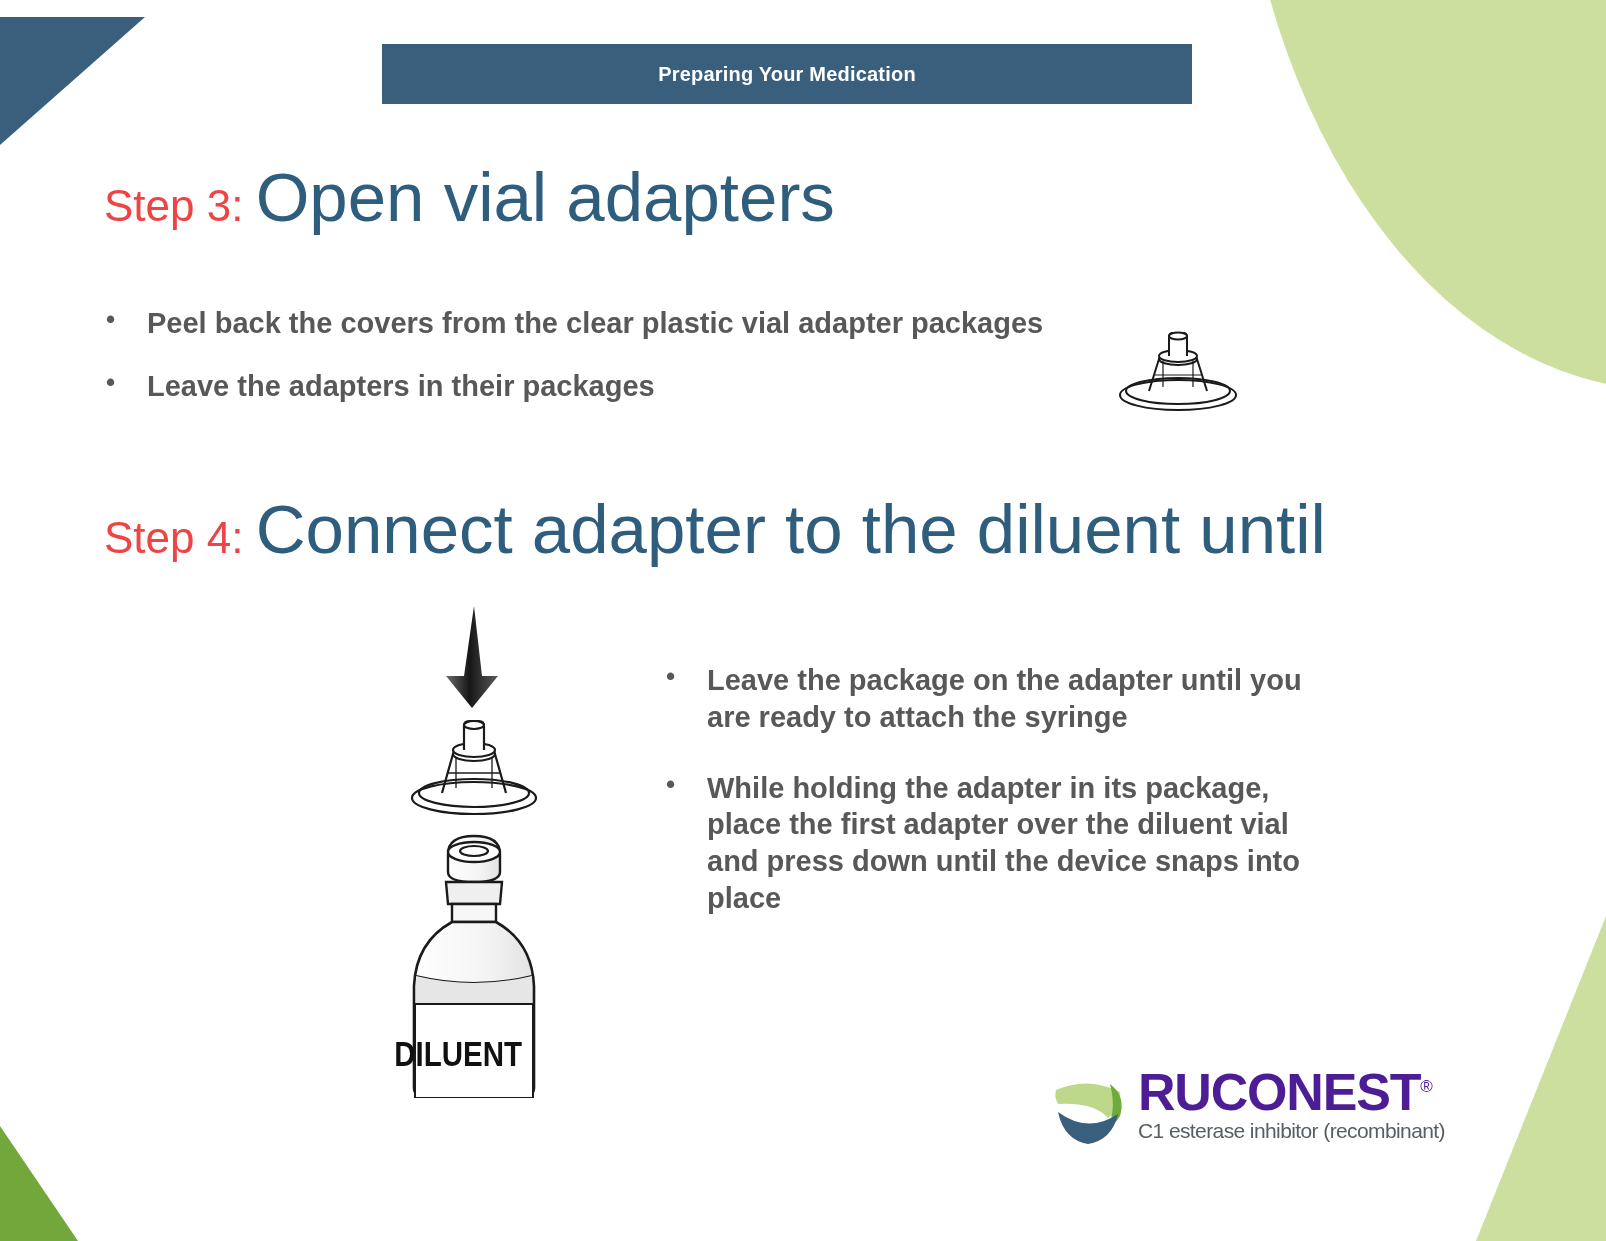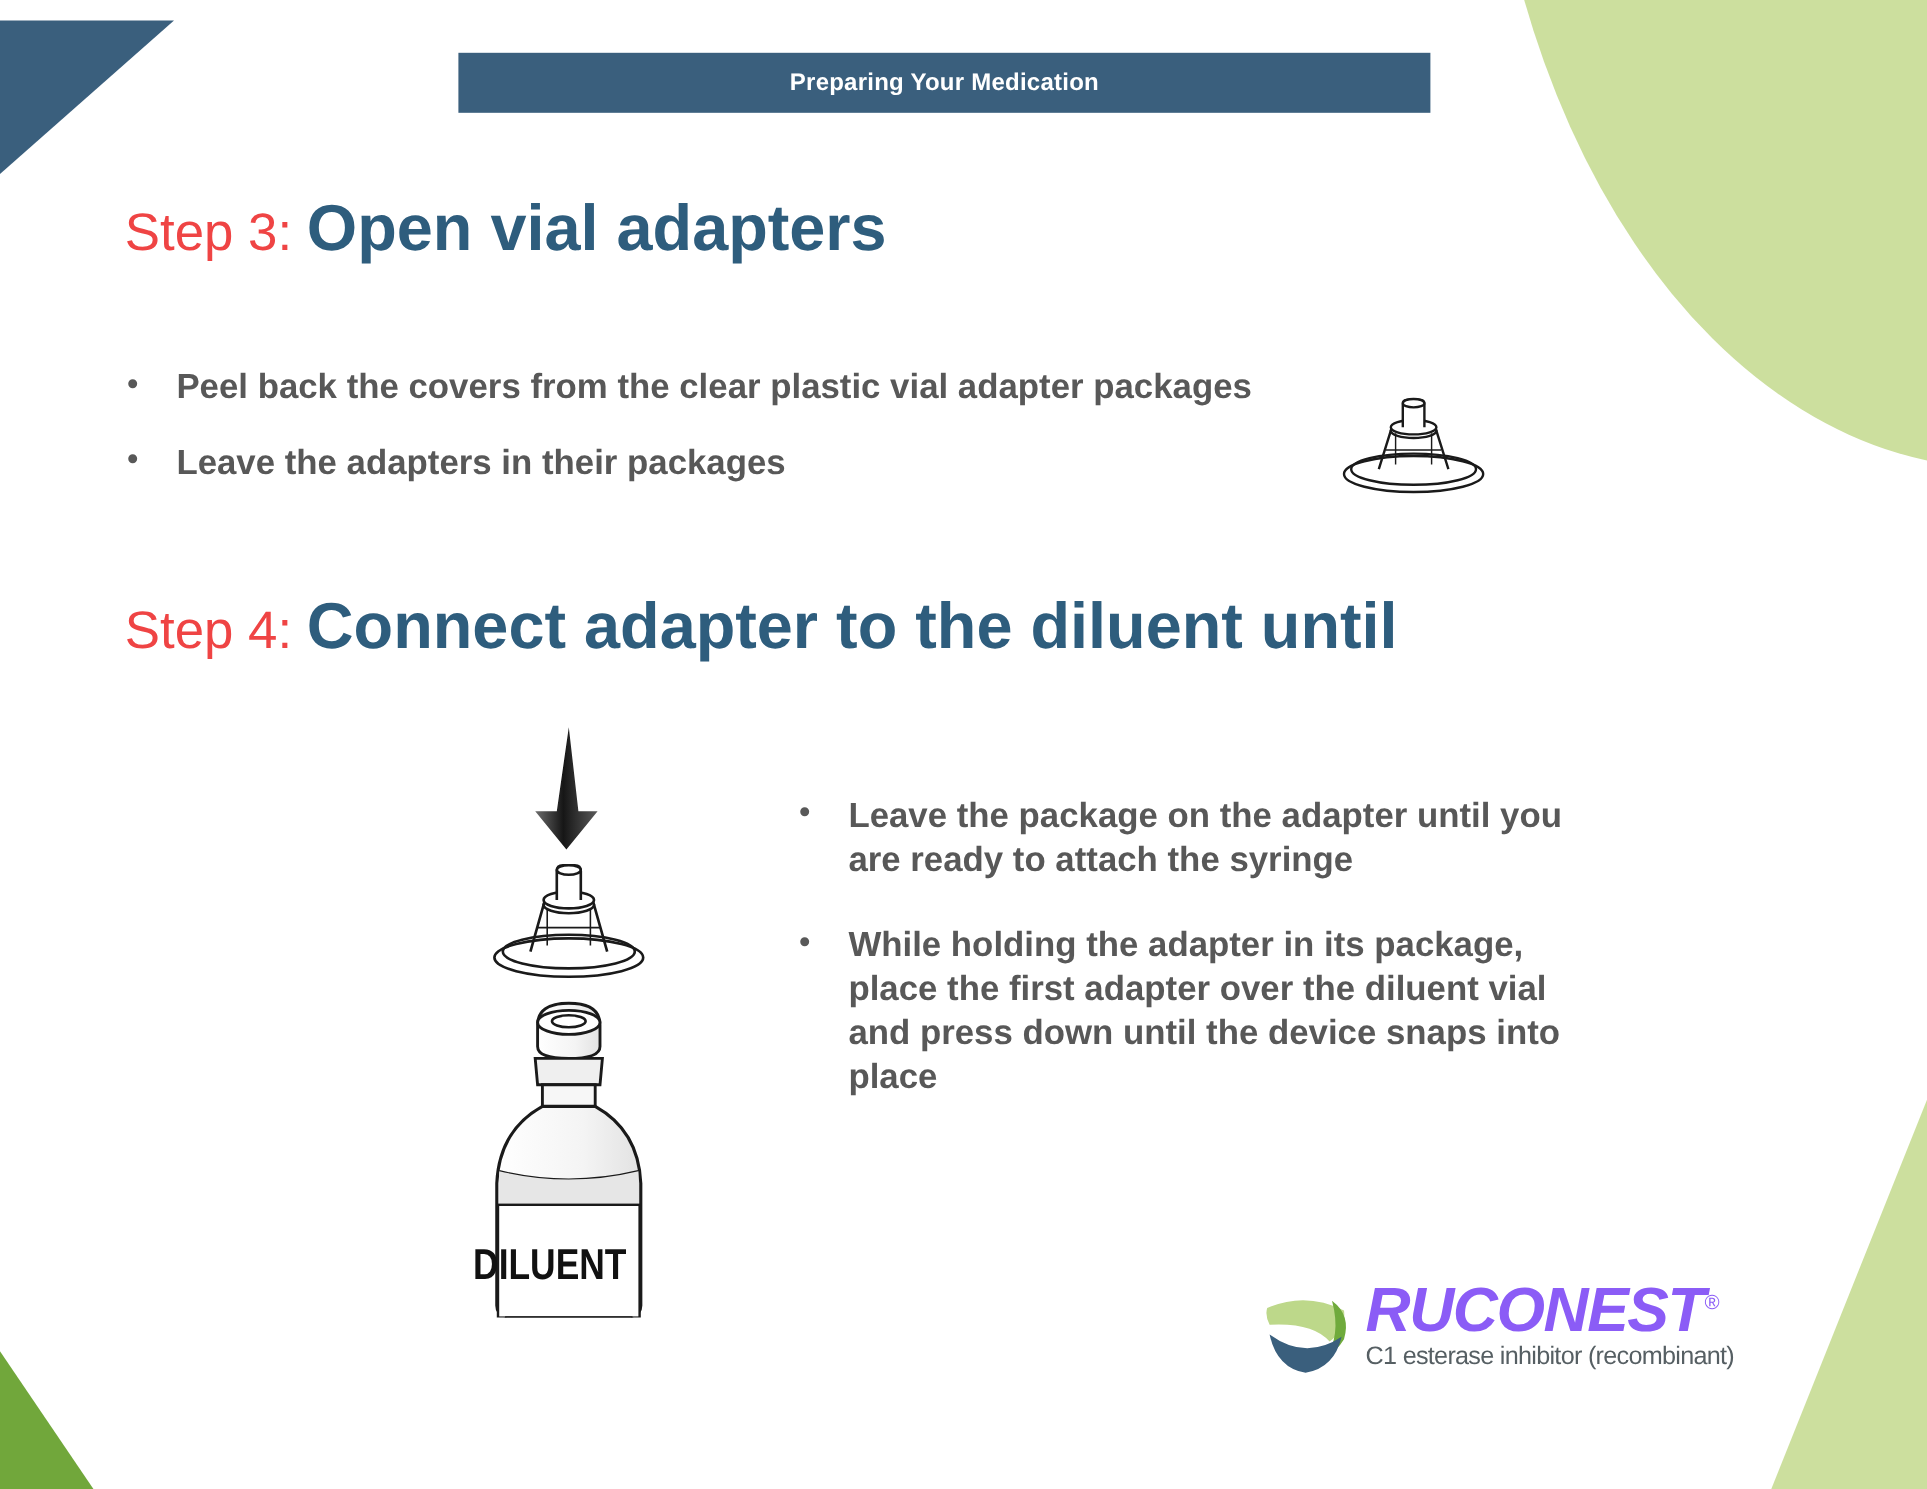--- a/index.html
+++ b/index.html
@@ -51,21 +51,21 @@
     border-bottom: 325px solid #ccdf9e;
     border-left: 130px solid transparent;
   }
 
   
   .header-banner {
     position: absolute;
     left: 382px;
     top: 44px;
     width: 810px;
-    height: 50px;
+    height: 60px;
     background: #3a5f7d;
     display: flex;
     align-items: center;
     justify-content: center;
   }
   .header-banner-title {
     color: #ffffff;
     font-size: 20px;
     font-weight: bold;
     letter-spacing: .2px;
@@ -77,22 +77,22 @@
     white-space: nowrap;
     color: #36607f;
     line-height: 1;
   }
   .step-heading .step-label {
     font-size: 44px;
     font-weight: 300;
     color: #ef4444;
   }
   .step-heading .step-title {
-    font-size: 54px;
-    font-weight: bold;
+    font-size: 69px;
+    font-weight: normal;
     color: #2e5d7d;
   }
   #step3-heading { left: 104px; top: 163px; }
   #step4-heading { left: 104px; top: 495px; }
 
   
   .bullet-list {
     position: absolute;
     list-style: none;
     margin: 0;
@@ -131,26 +131,25 @@
     left: 1048px;
     top: 1068px;
     display: flex;
     align-items: flex-start;
   }
   .logo-mark { margin-right: 10px; margin-top: 6px; }
   .logo-text-block { display: flex; flex-direction: column; }
   .logo-wordmark {
     font-size: 52px;
     font-weight: bold;
-    color: #8b5cf6;
+    color: #4c1d95;
     letter-spacing: -1.2px;
     line-height: .96;
     position: relative;
     white-space: nowrap;
-    font-style: italic;
   }
   .logo-reg {
     font-size: 17px;
     vertical-align: super;
     font-weight: normal;
   }
   .logo-tagline {
     font-size: 21px;
     color: #565f63;
     letter-spacing: -.6px;

